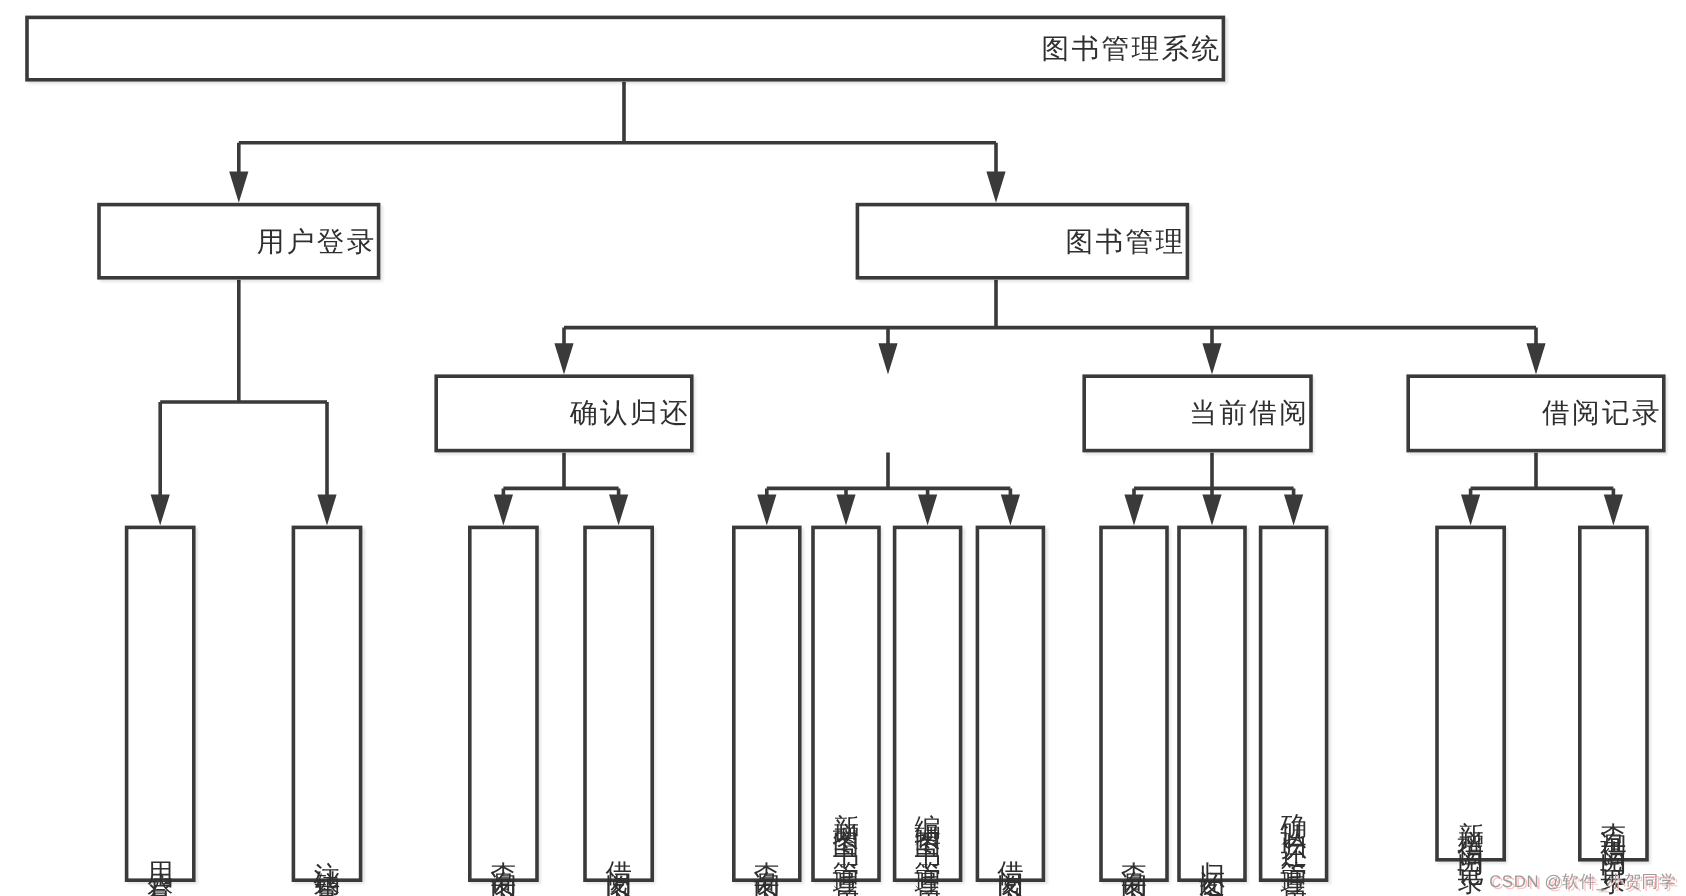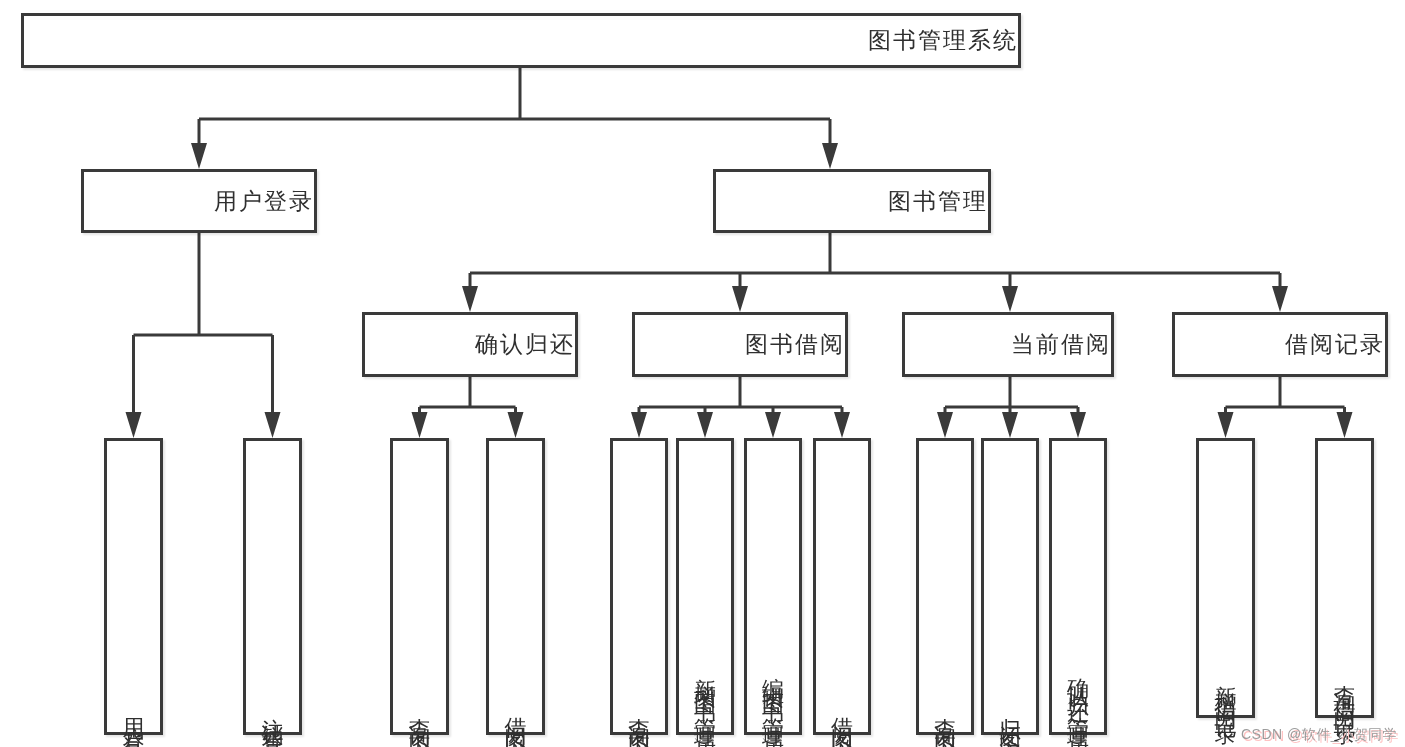--- a/index.html
+++ b/index.html
@@ -80,24 +80,21 @@
   <div class="node" style="left:81px; top:169px; width:236px; height:64px;">
     <span>用户登录</span>
   </div>
   <div class="node" style="left:713px; top:169px; width:278px; height:64px;">
     <span>图书管理</span>
   </div>
 
   <div class="node" style="left:362px; top:312px; width:216px; height:65px;">
     <span>确认归还</span>
   </div>
-  <div class="node" style="left:632px; top:312px; width:216px; height:65px;">
-    <span>图书借阅</span>
-  </div>
-  <div class="node" style="left:902px; top:312px; width:212px; height:65px;">
+  <div class="node" style="left:902px; top:312px; width:192px; height:65px;">
     <span>当前借阅</span>
   </div>
   <div class="node" style="left:1172px; top:312px; width:216px; height:65px;">
     <span>借阅记录</span>
   </div>
 
   <div class="node v" style="left:104px; top:438px; width:59px; height:297px;">
     <span>用户登录</span>
   </div>
   <div class="node v" style="left:243px; top:438px; width:59px; height:297px;">

